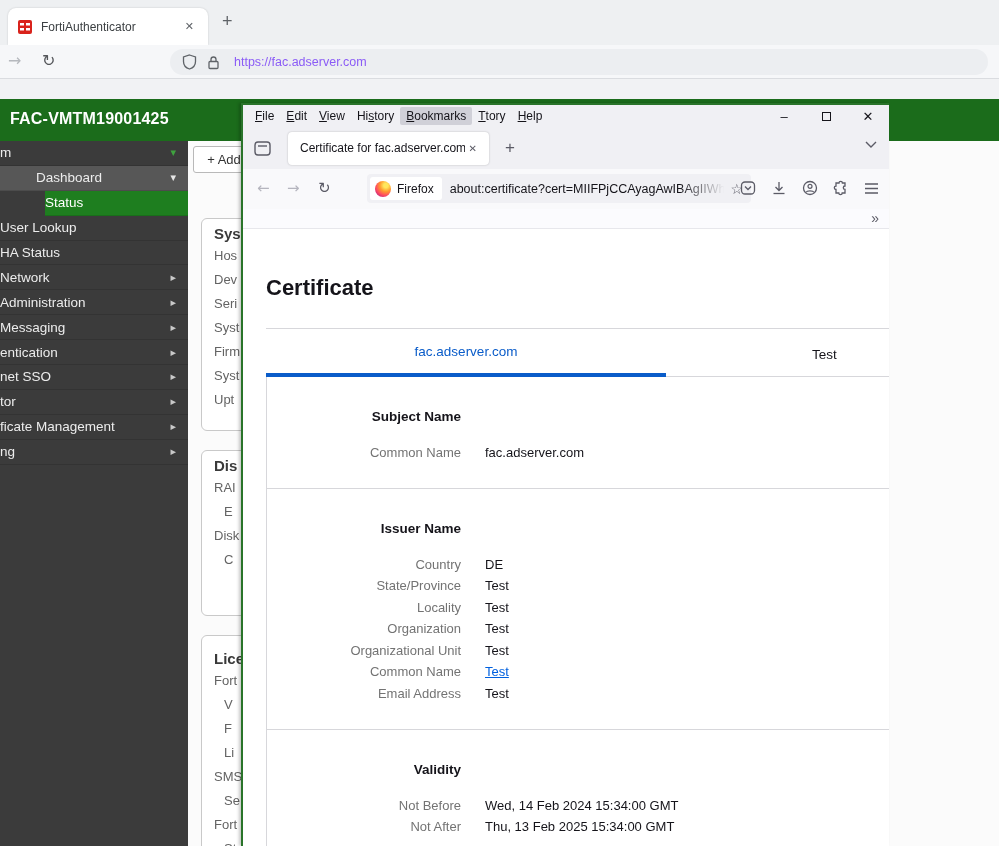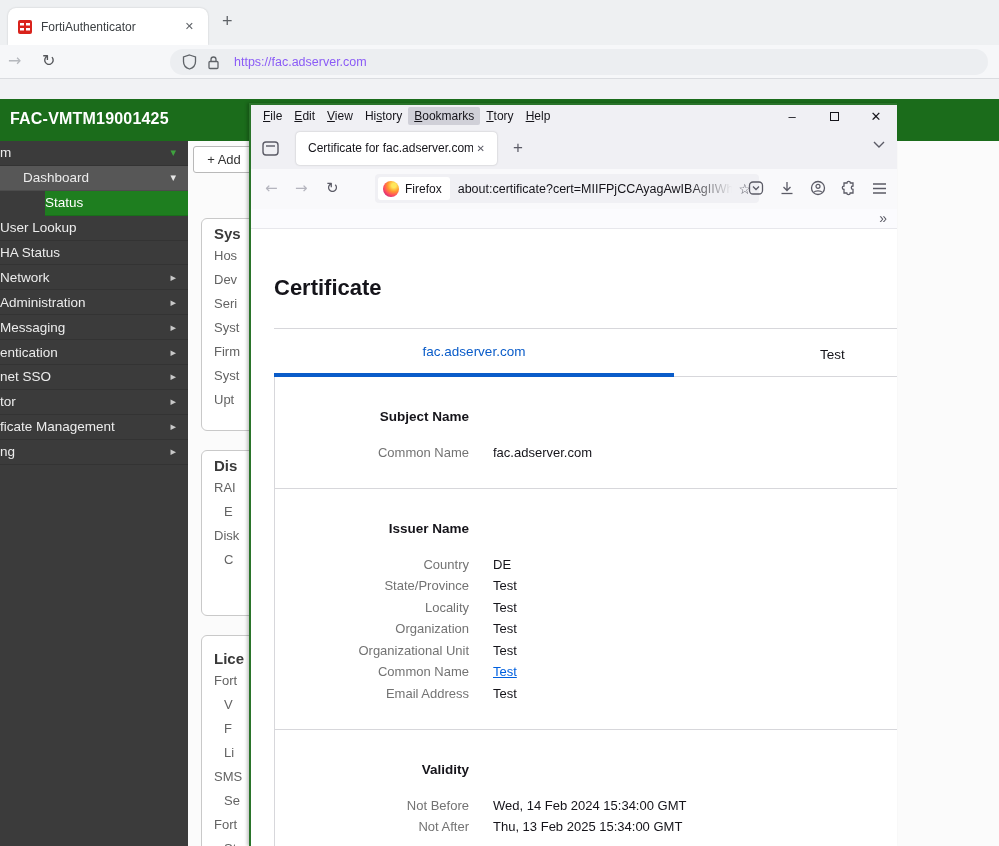--- a/index.html
+++ b/index.html
@@ -36,39 +36,39 @@
 
   
   .forti-banner { position:absolute; left:0; top:99px; width:999px; height:42px; background:#1b6c1b; }
   .forti-host { position:absolute; left:10px; top:11px; color:#fff; font-weight:bold; font-size:16px; letter-spacing:.2px; }
   .forti-sidebar { position:absolute; left:0; top:141px; width:188px; height:705px; background:#3b3b3b; overflow:hidden; }
   .mi { height:24.9px; display:flex; align-items:center; color:#ececec; font-size:13.5px;
     padding:0 12px 0 0; border-bottom:1px solid rgba(0,0,0,.12); white-space:nowrap; }
   .mi .mi-label { overflow:hidden; }
   .mi-arrow { margin-left:auto; font-family:"DejaVu Sans", sans-serif; font-size:11px; color:#c9c9c9; }
   .arrow-g { color:#3fa33f; }
-  .mi-dash { background:#575757; padding-left:23px; }
+  .mi-dash { background:#575757; padding-left:36px; }
   .mi-dash .mi-arrow { color:#e6e6e6; }
   .mi-sel { background:#1e7e1f; color:#fff;margin-left:45px; }
   .mi-sub { }
 
   .forti-content { position:absolute; left:188px; top:141px; width:811px; height:705px; background:#fbfbfb; overflow:hidden; }
   .add-btn { position:absolute; left:5px; top:5px; width:62px; height:27px; background:#fff; border:1px solid #b9b9b9;
     border-radius:3px; font-size:13px; color:#333; display:flex; align-items:center; justify-content:center; }
   .widget { position:absolute; left:13px; width:220px; background:#fff; border:1px solid #c9c9c9; border-radius:6px;
     padding:6px 0 0 12px; overflow:hidden; }
   .w1 { top:77px; height:213px; }
   .w2 { top:309px; height:166px; }
   .w3 { top:494px; height:240px; padding-top:14px; }
   .widget-title { font-size:15px; font-weight:bold; color:#3a3a3a; margin-bottom:2px; white-space:nowrap; }
   .widget-row { font-size:13px; color:#636363; line-height:24px; white-space:nowrap; }
   .widget-row.ind { padding-left:10px; }
 
   
-  .ff-window { position:absolute; left:249px; top:103px; width:648px; height:743px; background:#86efac;
+  .ff-window { position:absolute; left:241px; top:103px; width:648px; height:743px; background:#86efac;
     border-top:2px solid #2a742a; border-left:2px solid #2a742a; box-shadow:-2px 0 3px rgba(0,0,0,.22);
     overflow:hidden; }
   .ff-menubar { height:22px; background:#f0f0f4; display:flex; align-items:center; padding-left:6px; font-size:12px; color:#15141a; }
   .ff-menu-item { padding:2px 6px; border-radius:2px; }
   .ff-menu-item.hl { background:#d0d0d8; }
   .ak { text-decoration:underline; text-underline-offset:1px; }
   .ff-wincontrols { margin-left:auto; display:flex; align-items:center; }
   .wc { width:42px; text-align:center; color:#15141a; font-size:13px; }
   .wc-max-box { display:inline-block; width:9px; height:9px; border:1px solid #15141a; }
 

